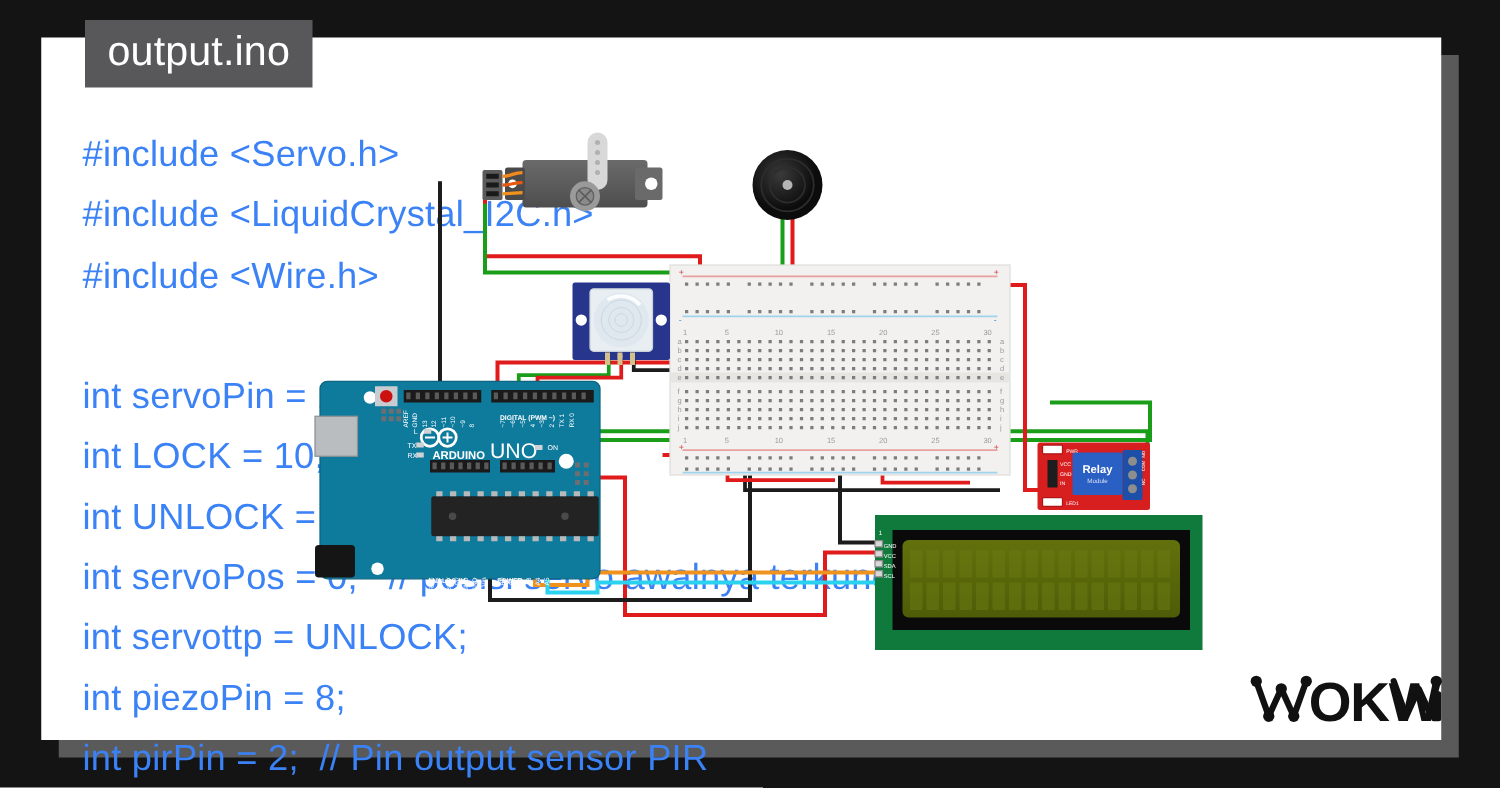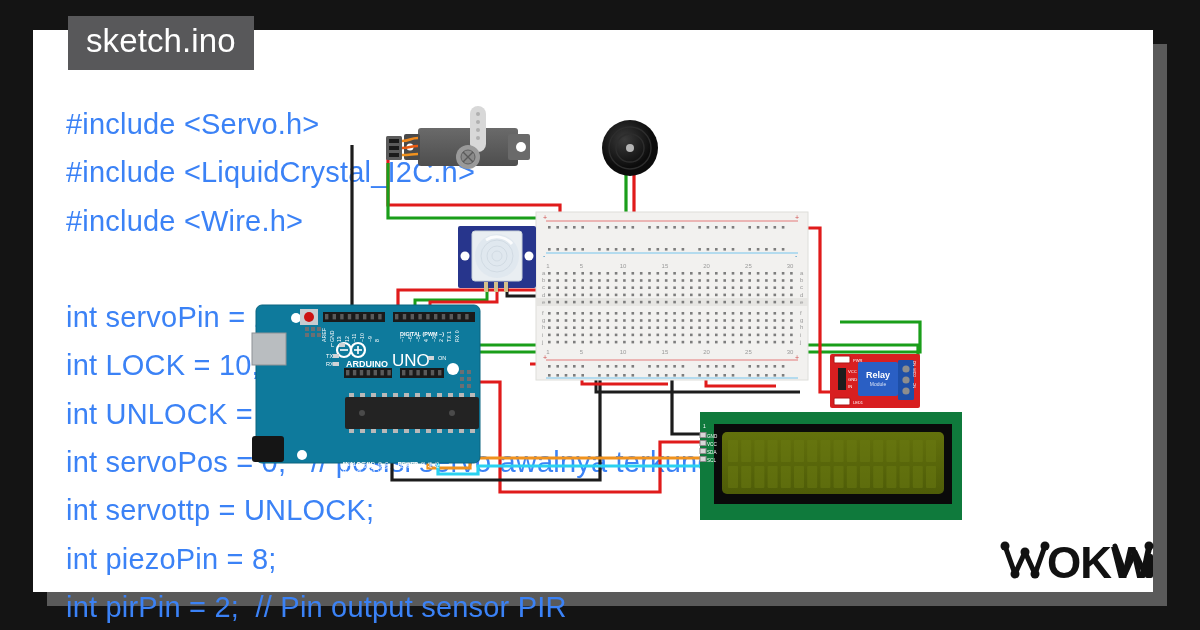--- a/index.html
+++ b/index.html
@@ -45,21 +45,21 @@
             pointer-events:none; }
   #circuit *{ pointer-events:auto; }
 </style>
 </head>
 <body>
 
 <div id="shadow-layer"></div>
 <div id="paper"></div>
 
 <div id="file-tab">
-  <span>sketch.ino</span>
+  <span>output.ino</span>
 </div>
 
 <div id="code"><div>#include &lt;Servo.h&gt;</div><div>#include &lt;LiquidCrystal_I2C.h&gt;</div><div>#include &lt;Wire.h&gt;</div><div>&nbsp;</div><div>int servoPin = 14;</div><div>int LOCK = 10;</div><div>int UNLOCK = 90;</div><div>int servoPos = 0;   // posisi servo awalnya terkunci</div><div>int servottp = UNLOCK;</div><div>int piezoPin = 8;</div><div>int pirPin = 2;  // Pin output sensor PIR</div></div>
 
 <svg id="circuit" viewBox="0 0 1200 630" xmlns="http://www.w3.org/2000/svg">
 
   <defs>
     <linearGradient id="servoBody" x1="0" y1="0" x2="0" y2="1">
       <stop offset="0%" stop-color="#6a6a6a"></stop>
         <stop offset="100%" stop-color="#4e4e4e"></stop>

